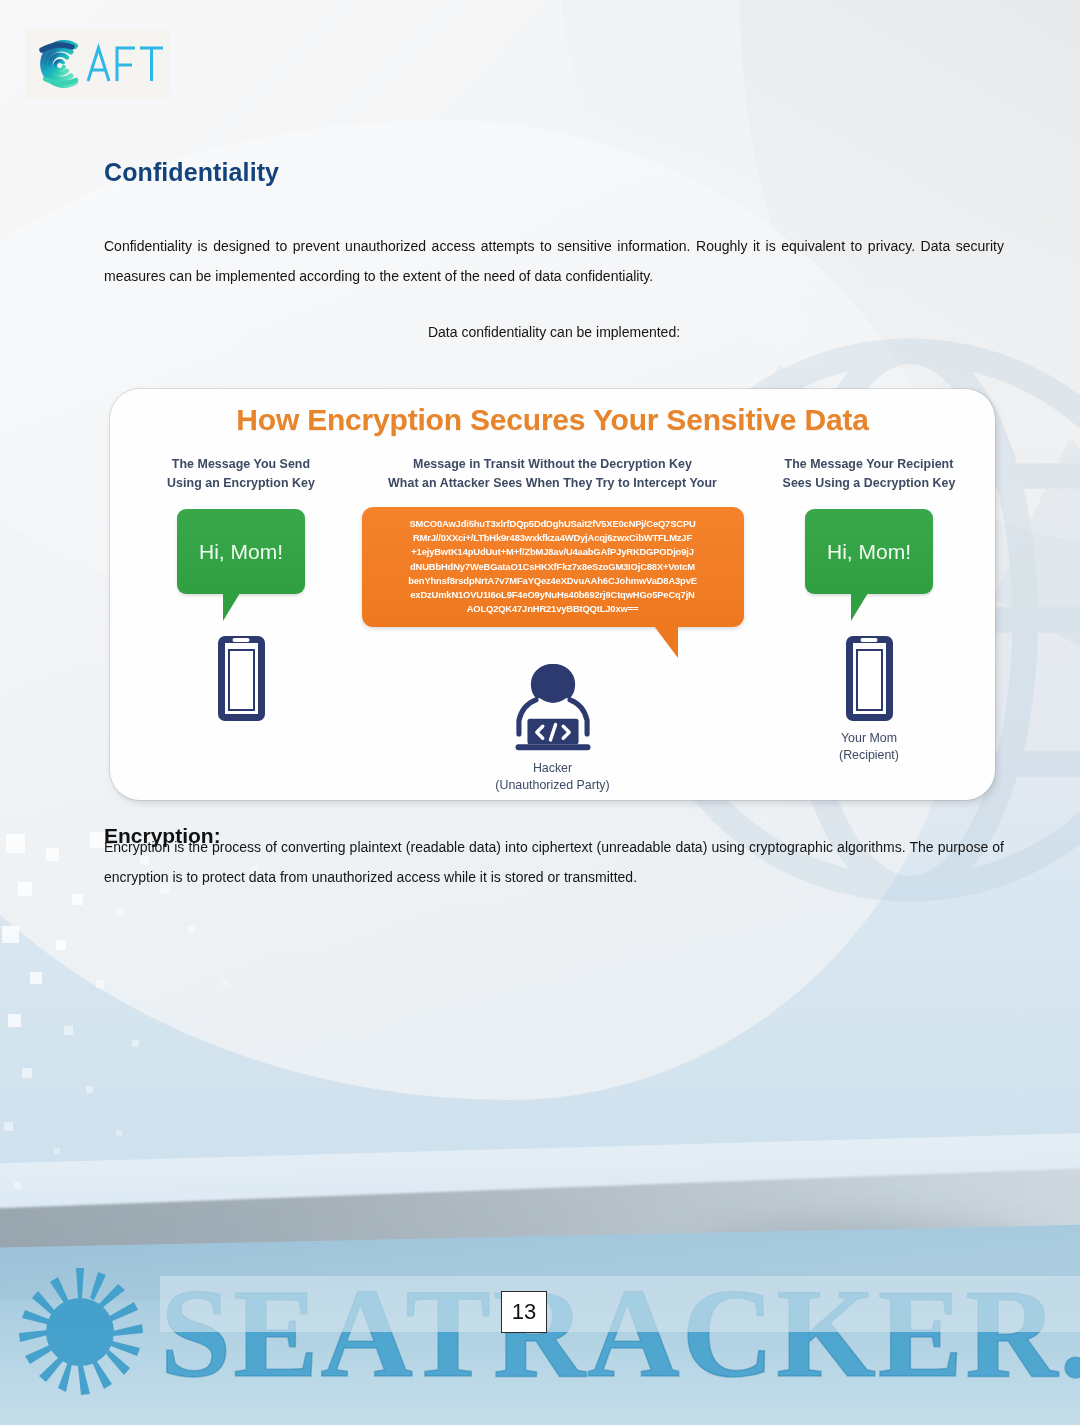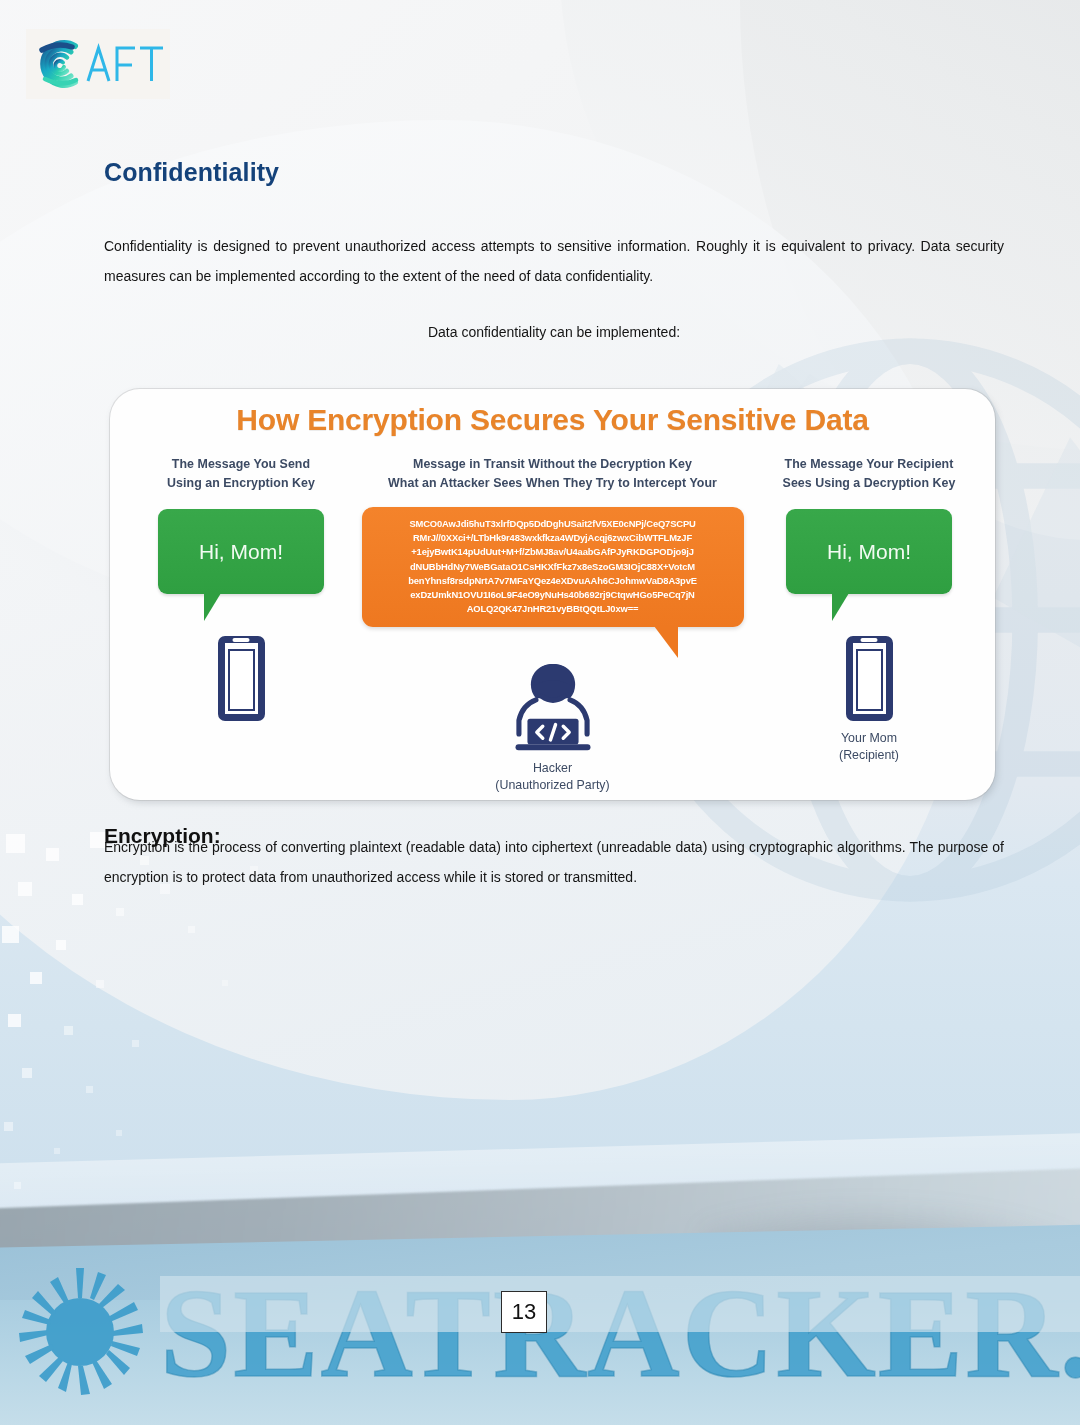--- a/index.html
+++ b/index.html
@@ -198,21 +198,21 @@
     letter-spacing: 0.05px;
   }
   .col-left  { left: 16px;  width: 230px; }
   .col-mid   { left: 250px; width: 385px; }
   .col-right { left: 645px; width: 228px; }
 
   
   .bubble {
     position: relative;
     margin: 16px auto 0;
-    width: 166px; height: 85px;
+    width: 128px; height: 85px;
     background: linear-gradient(180deg, #38a84a 0%, #2f9f41 100%);
     border-radius: 9px;
     box-shadow: 0 2px 3px rgba(0,0,0,0.13);
   }
   .bubble-text {
     position: absolute;
     inset: 0;
     display: flex;
     align-items: center;
     justify-content: center;

